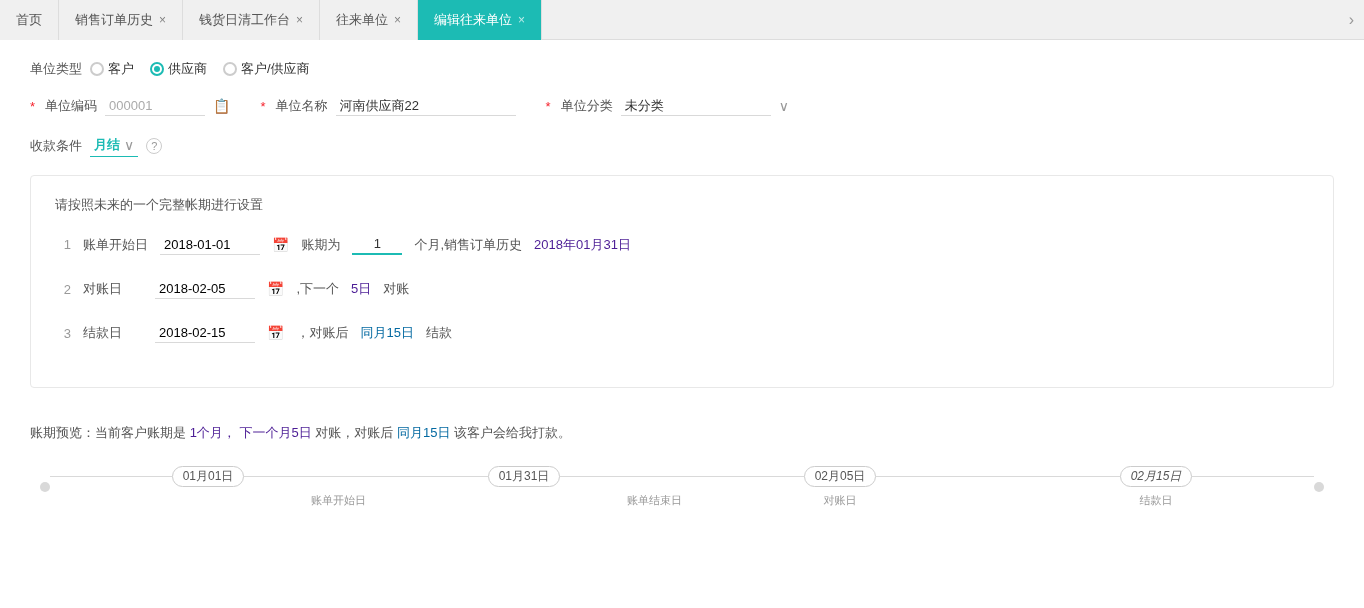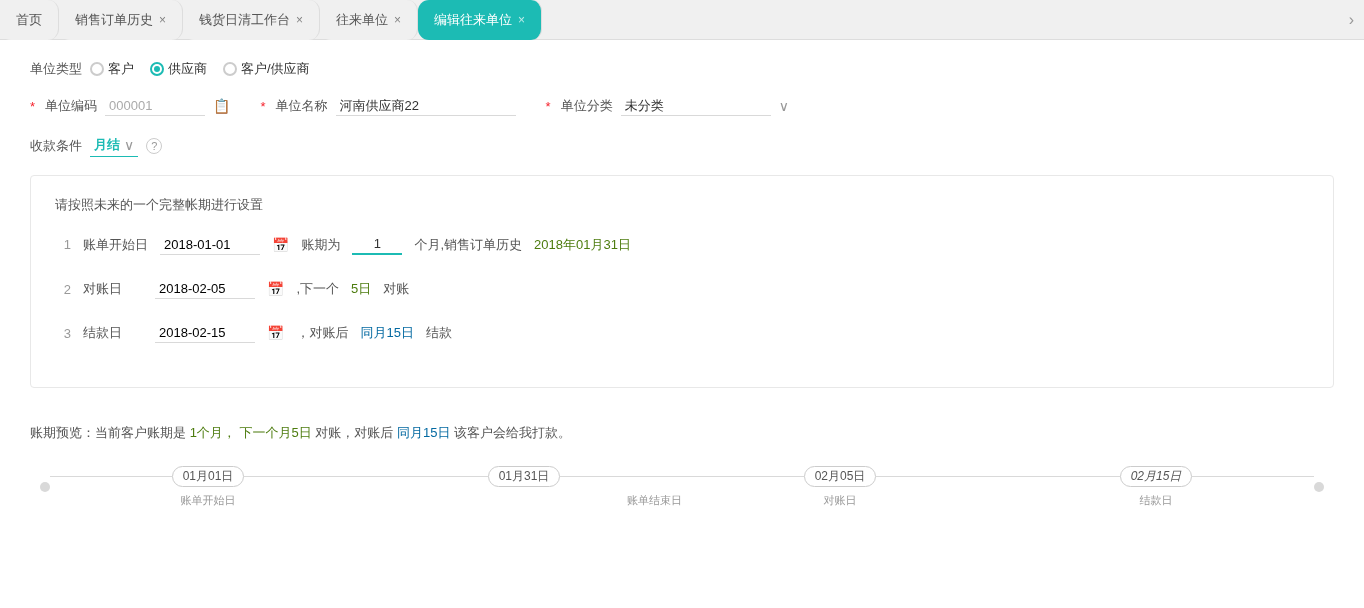--- a/index.html
+++ b/index.html
@@ -19,21 +19,20 @@
       align-items: center;
       padding: 0 16px;
       height: 40px;
       cursor: pointer;
       font-size: 13px;
       color: #555;
       border-right: 1px solid #ddd;
       background: #f0f0f0;
       white-space: nowrap;
       gap: 6px;
-      border-radius: 11px;
     }
     .tab.active {
       background: #1cbbb4;
       color: #fff;
     }
     .tab .close-btn {
       font-size: 12px;
       opacity: 0.7;
       cursor: pointer;
     }
@@ -201,21 +200,21 @@
       padding: 2px 4px;
       font-size: 13px;
       width: 50px;
       text-align: center;
       color: #333;
     }
     .row-desc {
       color: #555;
       font-size: 13px;
     }
-    .highlight-orange { color: #4d7c0f; }
+    .highlight-orange { color: #4c1d95; }
     .highlight-teal { color: #0369a1; }
 
     
     .preview-section {
       padding: 16px 0 0 0;
     }
     .preview-text {
       font-size: 13px;
       color: #555;
       margin-bottom: 24px;
@@ -344,50 +343,50 @@
       <span class="highlight-teal">同月15日</span>
       <span>该客户会给我打款。</span>
     </div>
 
     <div style="display:flex; align-items:center; width:100%; padding: 0 10px;">
 
       <div style="display:flex;flex-direction:column;align-items:center;">
         <div style="width:10px;height:10px;border-radius:50%;background:#d9d9d9;"></div>
       </div>
 
+      <div style="flex:1;display:flex;flex-direction:column;align-items:flex-end;">
+        <div style="display:flex;align-items:center;width:100%;">
+          <div style="flex:1;height:1px;background:#d9d9d9;"></div>
+          <div style="border:1px solid #ccc;border-radius:20px;padding:1px 10px;font-size:12px;color:#555;background:#fff;white-space:nowrap;">01月01日</div>
+          <div style="flex:1;height:1px;background:#d9d9d9;"></div>
+        </div>
+        <div style="font-size:11px;color:#999;margin-top:6px;">账单开始日</div>
+      </div>
+
+      <div style="flex:1;display:flex;flex-direction:column;align-items:flex-end;">
+        <div style="display:flex;align-items:center;width:100%;">
+          <div style="flex:1;height:1px;background:#d9d9d9;"></div>
+          <div style="border:1px solid #ccc;border-radius:20px;padding:1px 10px;font-size:12px;color:#555;background:#fff;white-space:nowrap;">01月31日</div>
+          <div style="flex:1;height:1px;background:#d9d9d9;"></div>
+        </div>
+        <div style="font-size:11px;color:#999;margin-top:6px;">账单结束日</div>
+      </div>
+
+      <div style="flex:1;display:flex;flex-direction:column;align-items:center;">
+        <div style="display:flex;align-items:center;width:100%;text-align:right;">
+          <div style="flex:1;height:1px;background:#d9d9d9;"></div>
+          <div style="border:1px solid #ccc;border-radius:20px;padding:1px 10px;font-size:12px;color:#555;background:#fff;white-space:nowrap;">02月05日</div>
+          <div style="flex:1;height:1px;background:#d9d9d9;"></div>
+        </div>
+        <div style="font-size:11px;color:#999;margin-top:6px;">对账日</div>
+      </div>
+
       <div style="flex:1;display:flex;flex-direction:column;align-items:center;">
         <div style="display:flex;align-items:center;width:100%;">
           <div style="flex:1;height:1px;background:#d9d9d9;"></div>
-          <div style="border:1px solid #ccc;border-radius:20px;padding:1px 10px;font-size:12px;color:#555;background:#fff;white-space:nowrap;">01月01日</div>
-          <div style="flex:1;height:1px;background:#d9d9d9;"></div>
-        </div>
-        <div style="font-size:11px;color:#999;margin-top:6px;">账单开始日</div>
-      </div>
-
-      <div style="flex:1;display:flex;flex-direction:column;align-items:flex-end;">
-        <div style="display:flex;align-items:center;width:100%;">
-          <div style="flex:1;height:1px;background:#d9d9d9;"></div>
-          <div style="border:1px solid #ccc;border-radius:20px;padding:1px 10px;font-size:12px;color:#555;background:#fff;white-space:nowrap;">01月31日</div>
-          <div style="flex:1;height:1px;background:#d9d9d9;"></div>
-        </div>
-        <div style="font-size:11px;color:#999;margin-top:6px;">账单结束日</div>
-      </div>
-
-      <div style="flex:1;display:flex;flex-direction:column;align-items:center;">
-        <div style="display:flex;align-items:center;width:100%;text-align:right;">
-          <div style="flex:1;height:1px;background:#d9d9d9;"></div>
-          <div style="border:1px solid #ccc;border-radius:20px;padding:1px 10px;font-size:12px;color:#555;background:#fff;white-space:nowrap;">02月05日</div>
-          <div style="flex:1;height:1px;background:#d9d9d9;"></div>
-        </div>
-        <div style="font-size:11px;color:#999;margin-top:6px;">对账日</div>
-      </div>
-
-      <div style="flex:1;display:flex;flex-direction:column;align-items:center;">
-        <div style="display:flex;align-items:center;width:100%;">
-          <div style="flex:1;height:1px;background:#d9d9d9;"></div>
           <div style="border:1px solid #ccc;border-radius:20px;padding:1px 10px;font-size:12px;color:#555;background:#fff;white-space:nowrap;font-style:italic;">02月15日</div>
           <div style="flex:1;height:1px;background:#d9d9d9;"></div>
         </div>
         <div style="font-size:11px;color:#999;margin-top:6px;">结款日</div>
       </div>
 
       <div style="display:flex;flex-direction:column;align-items:center;">
         <div style="width:10px;height:10px;border-radius:50%;background:#d9d9d9;"></div>
       </div>
     </div>

